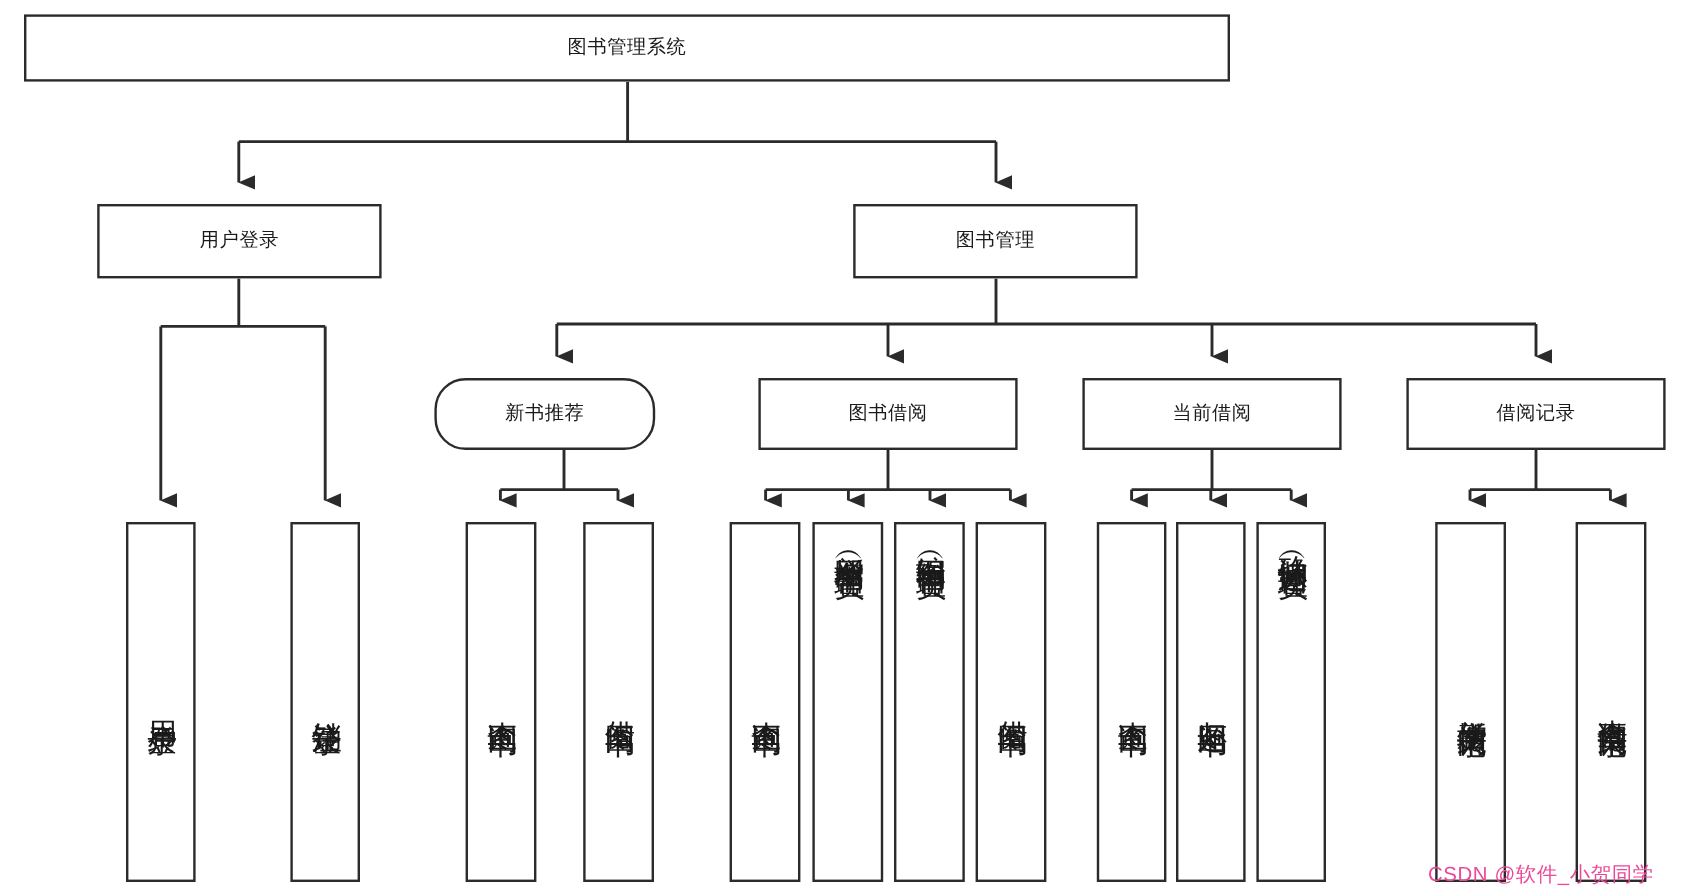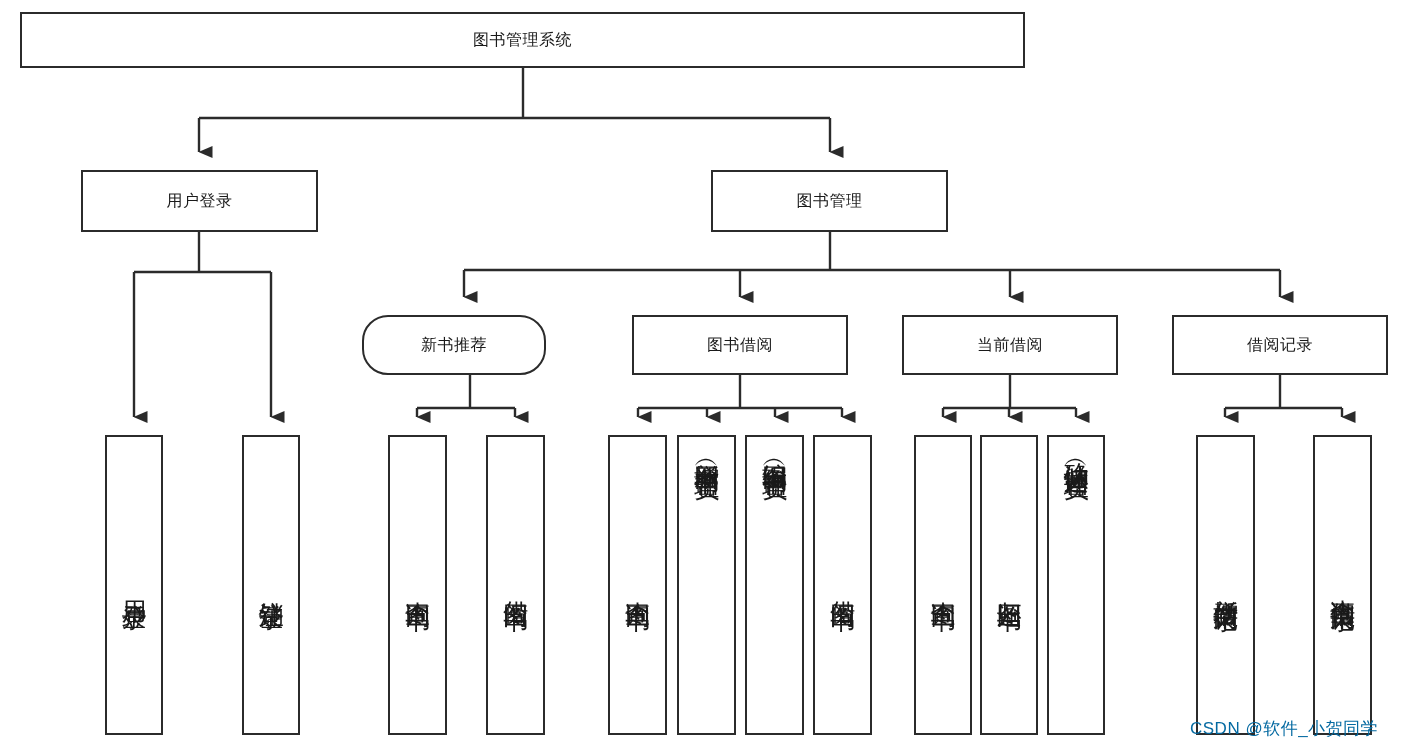--- a/index.html
+++ b/index.html
@@ -62,21 +62,21 @@
   .node.v.center .label {
     margin-top: auto;
     margin-bottom: auto;
   }
   .node.v.center {
     align-items: center;
     padding-top: 0;
   }
   #watermark {
     position: absolute;
-    color: #0369a1;
+    color: #ec4899;
     font-size: 17px;
     white-space: nowrap;
     letter-spacing: 0.5px;
   }
 </style>
 </head>
 <body>
 
 <div id="diagram-root">
 

